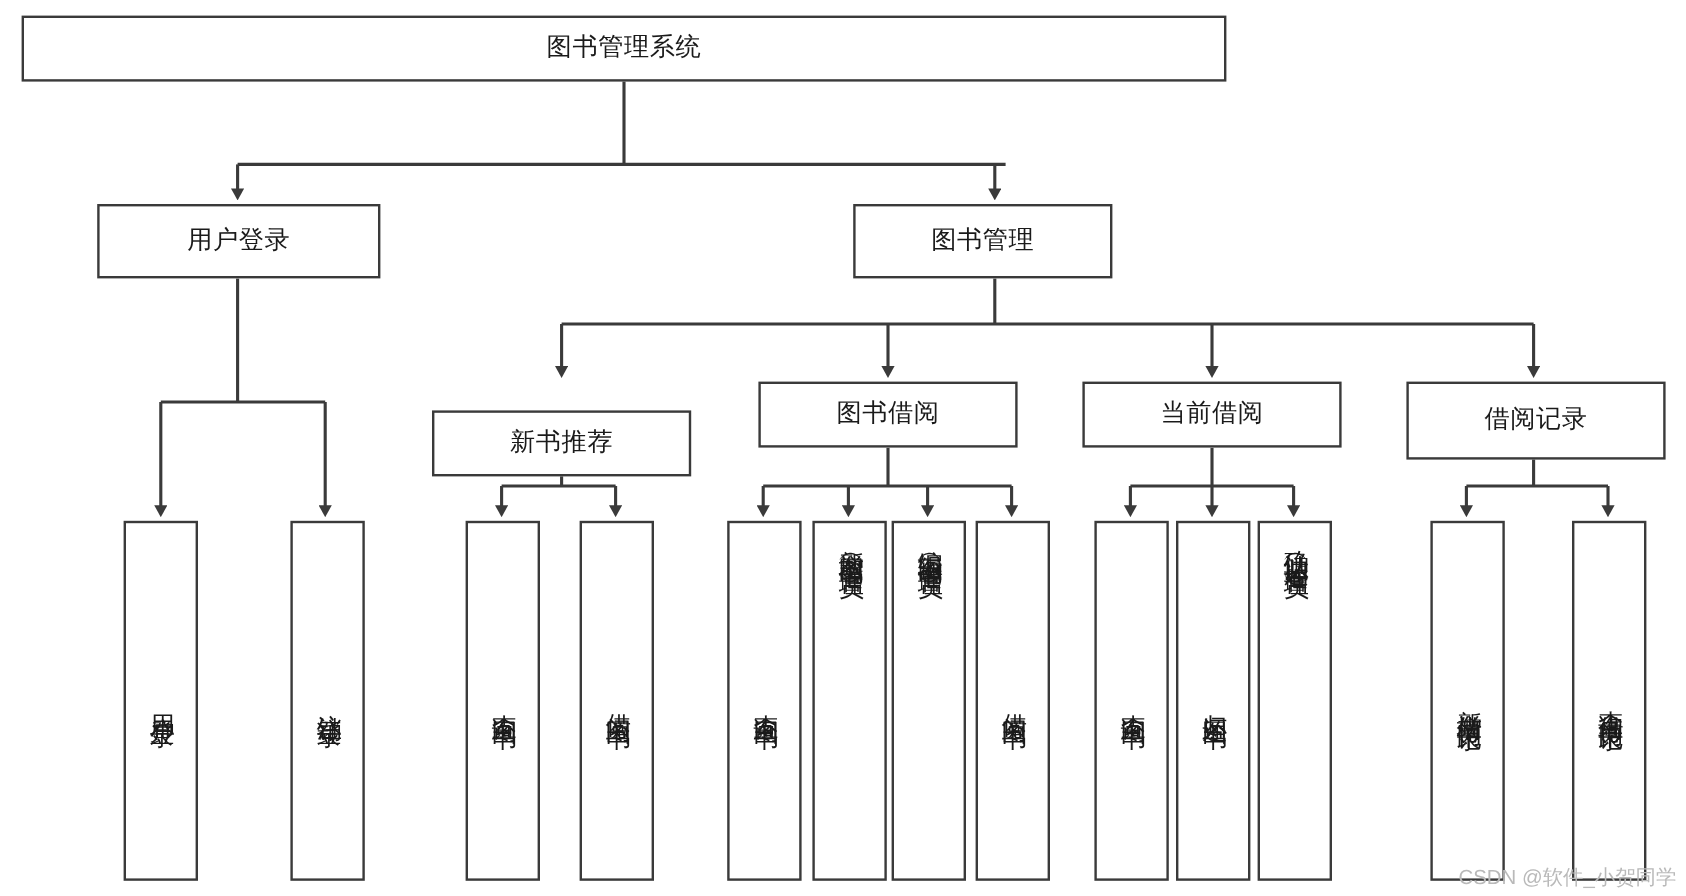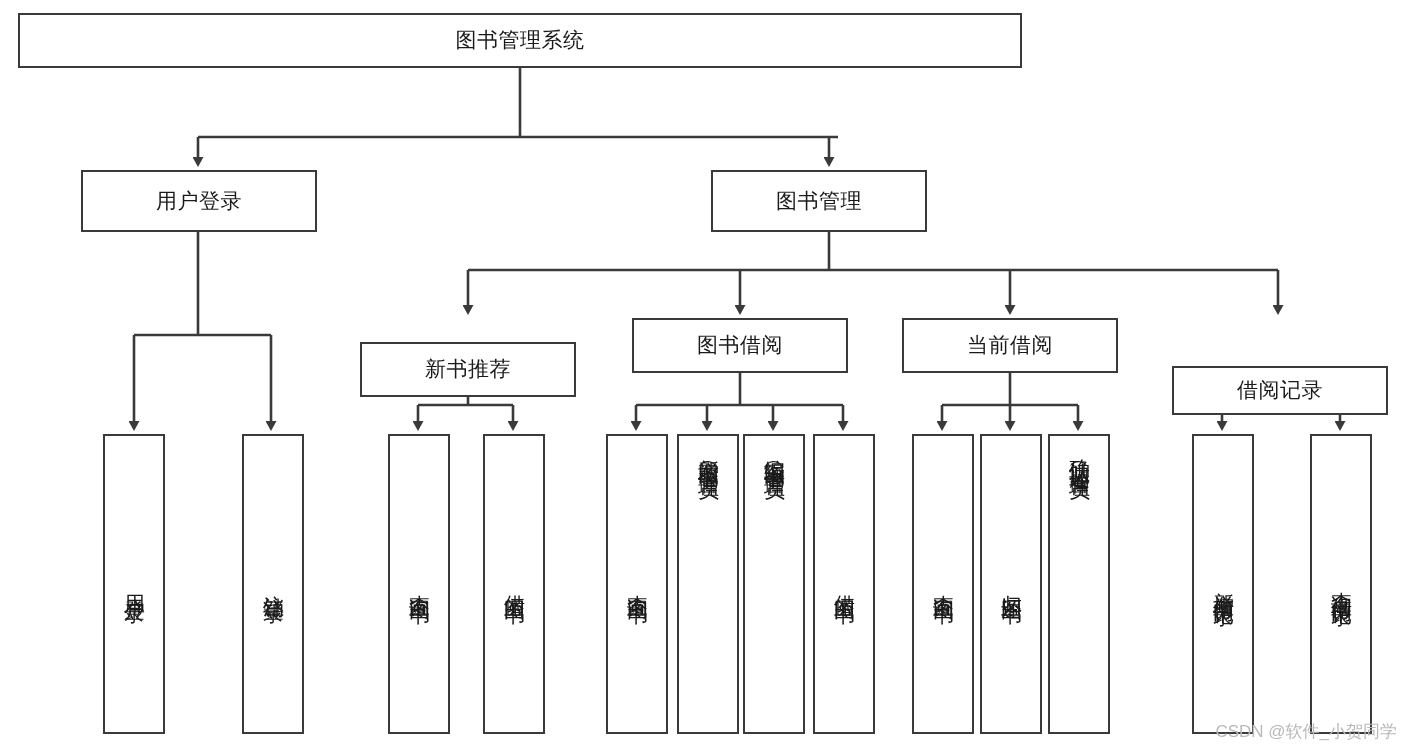--- a/index.html
+++ b/index.html
@@ -139,21 +139,21 @@
 
   <div class="node" style="left:360px; top:318px; width:216px; height:55px;margin-top:24px;">
     <span class="node-label">新书推荐</span>
   </div>
   <div class="node" style="left:902px; top:318px; width:216px; height:55px;">
     <span class="node-label">当前借阅</span>
   </div>
   <div class="node" style="left:632px; top:318px; width:216px; height:55px;">
     <span class="node-label">图书借阅</span>
   </div>
-  <div class="node" style="left:1172px; top:318px; width:216px; height:49px;margin-top:48px;">
+  <div class="node" style="left:1172px; top:318px; width:216px; height:65px;">
     <span class="node-label">借阅记录</span>
   </div>
 
   <div class="node vertical centered" style="left:103px; top:434px; width:62px; height:300px;">
     <span class="node-label">用户登录</span>
   </div>
   <div class="node vertical centered" style="left:242px; top:434px; width:62px; height:300px;">
     <span class="node-label">注销登录</span>
   </div>
 

